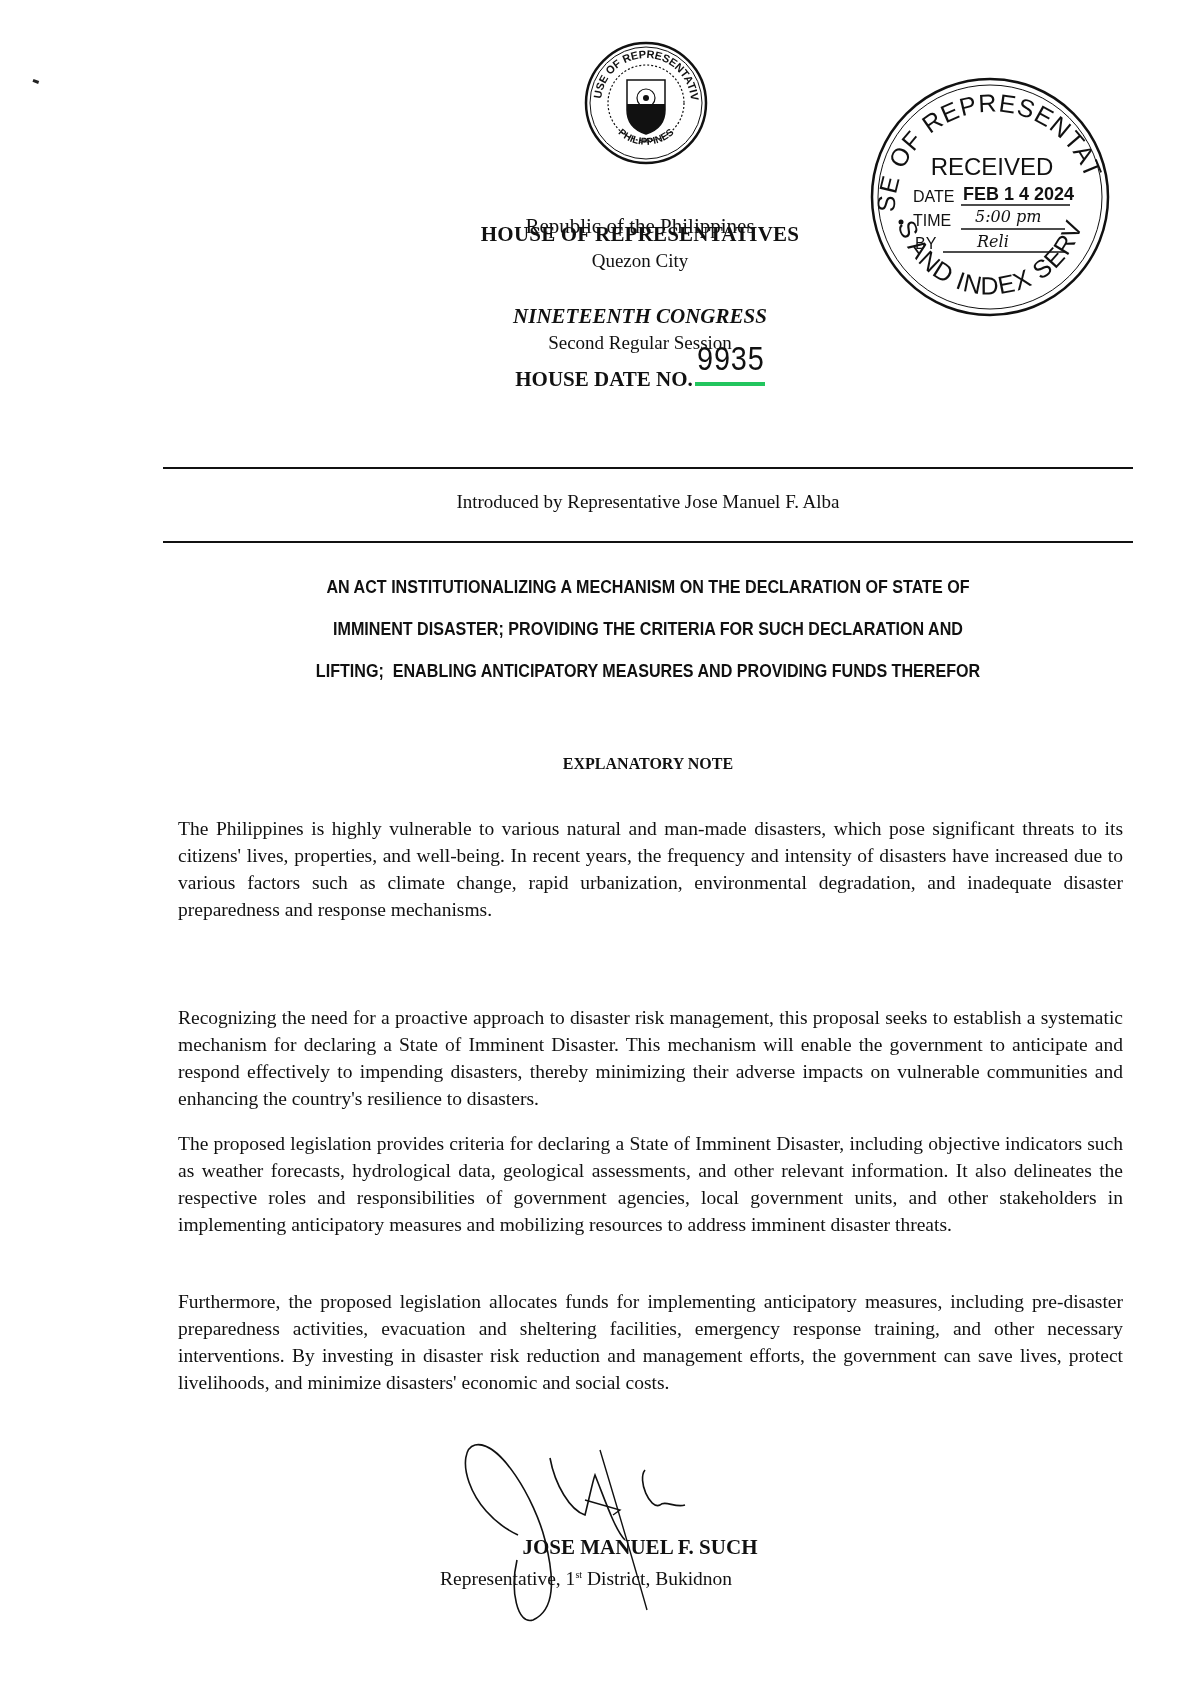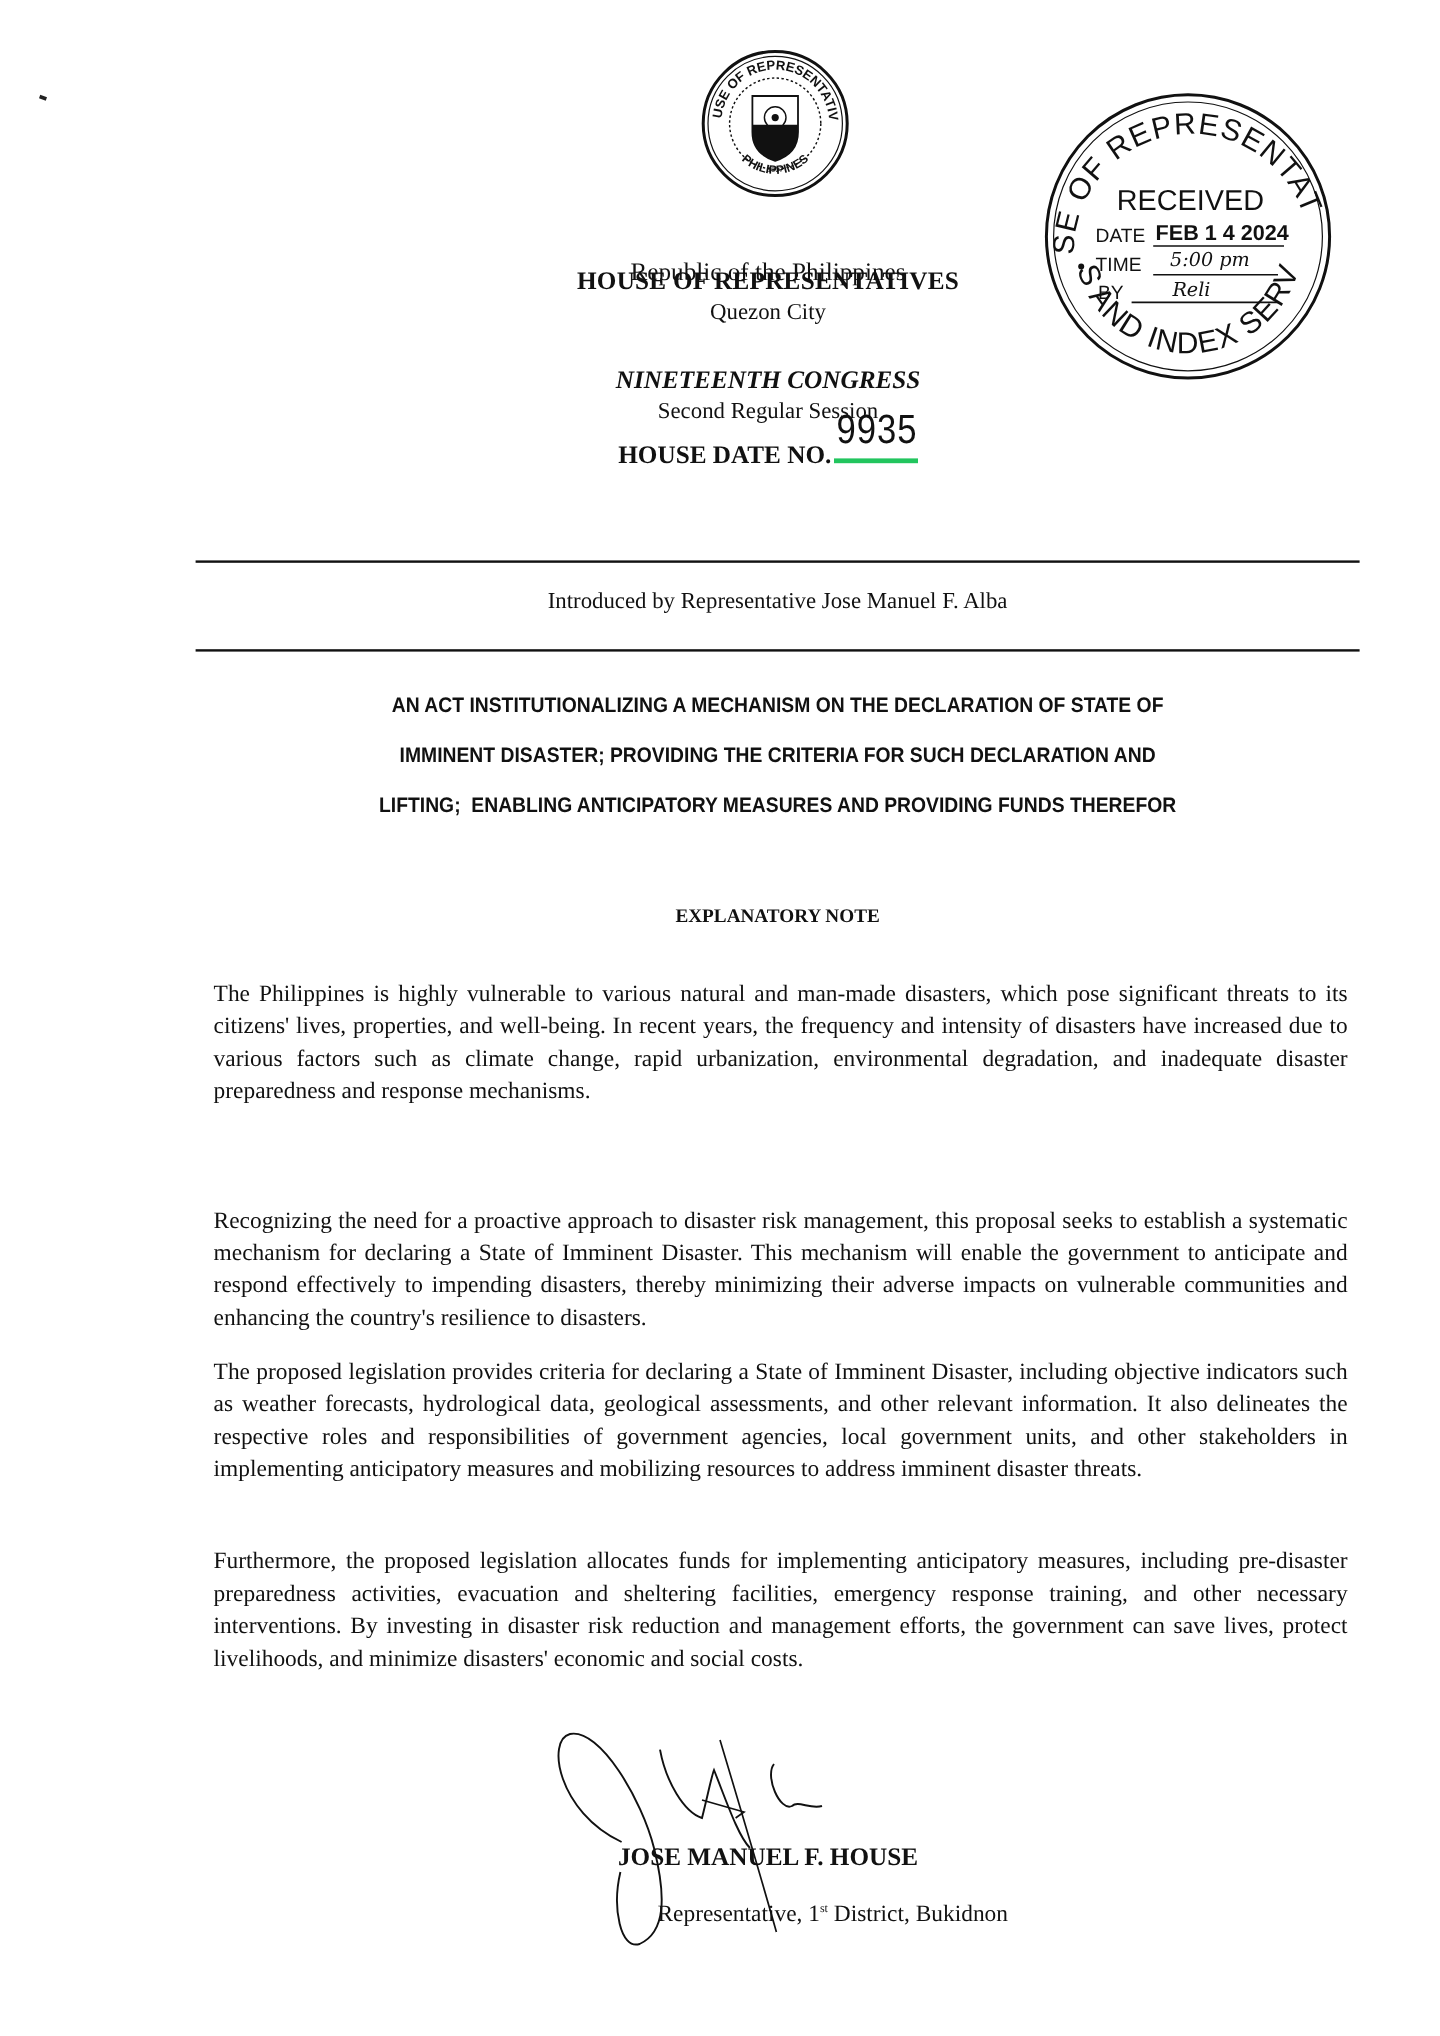--- a/index.html
+++ b/index.html
@@ -34,21 +34,21 @@
   #note-heading { top: 755px; left: 163px; width: 970px; text-align: center; font-size: 16px; font-weight: bold; }
 
   .para { left: 178px; width: 945px; font-size: 19.5px; line-height: 27px; text-align: justify; }
   #p1 { top: 815px; }
   #p2 { top: 1004px; }
   #p3 { top: 1130px; }
   #p4 { top: 1288px; }
 
   #signature { left: 455px; top: 1440px; width: 260px; height: 190px; }
   #signer-name { top: 1535px; left: 440px; width: 400px; text-align: center; font-size: 21px; font-weight: bold; }
-  #signer-title { top: 1568px; left: 440px; width: 400px; text-align: right; font-size: 19.5px; margin-top: 17px; }
+  #signer-title { top: 1568px; left: 440px; width: 400px; text-align: left; font-size: 19.5px; }
   #signer-title sup { font-size: 10px; }
 
   .specks { left: 0; top: 0; }
 </style>
 </head>
 <body class="serif">
 
 <svg class="abs specks" width="60" height="90">
   <circle cx="80" cy="41" r="1" fill="#222"></circle>
   <rect x="91" y="40" width="4" height="2" fill="#222" transform="rotate(20 93 41)"></rect>
@@ -128,14 +128,14 @@
 <p id="p3" class="abs para" style="margin:0;">The proposed legislation provides criteria for declaring a State of Imminent Disaster, including objective indicators such as weather forecasts, hydrological data, geological assessments, and other relevant information. It also delineates the respective roles and responsibilities of government agencies, local government units, and other stakeholders in implementing anticipatory measures and mobilizing resources to address imminent disaster threats.</p>
 <p id="p4" class="abs para" style="margin:0;">Furthermore, the proposed legislation allocates funds for implementing anticipatory measures, including pre-disaster preparedness activities, evacuation and sheltering facilities, emergency response training, and other necessary interventions. By investing in disaster risk reduction and management efforts, the government can save lives, protect livelihoods, and minimize disasters' economic and social costs.</p>
 
 <svg id="signature" class="abs" viewBox="0 0 260 190">
   <path d="M 63 95 C 10 70, 0 10, 20 5 C 45 0, 80 60, 90 100 C 100 140, 100 170, 78 180 C 62 185, 55 150, 62 120" fill="none" stroke="#111" stroke-width="1.6"></path>
   <path d="M 95 18 C 100 45, 115 70, 130 75 C 135 55, 138 40, 140 35 C 150 60, 160 90, 170 100" fill="none" stroke="#111" stroke-width="1.6"></path>
   <path d="M 145 10 C 160 60, 175 110, 192 170" fill="none" stroke="#111" stroke-width="1.4"></path>
   <path d="M 130 60 L 165 70 L 158 75" fill="none" stroke="#111" stroke-width="1.4"></path>
   <path d="M 190 30 C 182 40, 195 70, 205 65 C 210 60, 220 68, 230 65" fill="none" stroke="#111" stroke-width="1.6"></path>
 </svg>
-<div id="signer-name" class="abs">JOSE MANUEL F. HOUSE</div>
+<div id="signer-name" class="abs">JOSE MANUEL F. SUCH</div>
 <div id="signer-title" class="abs"><span>Representative, 1</span><sup>st</sup><span> District, Bukidnon</span></div>
 
 </body></html>

